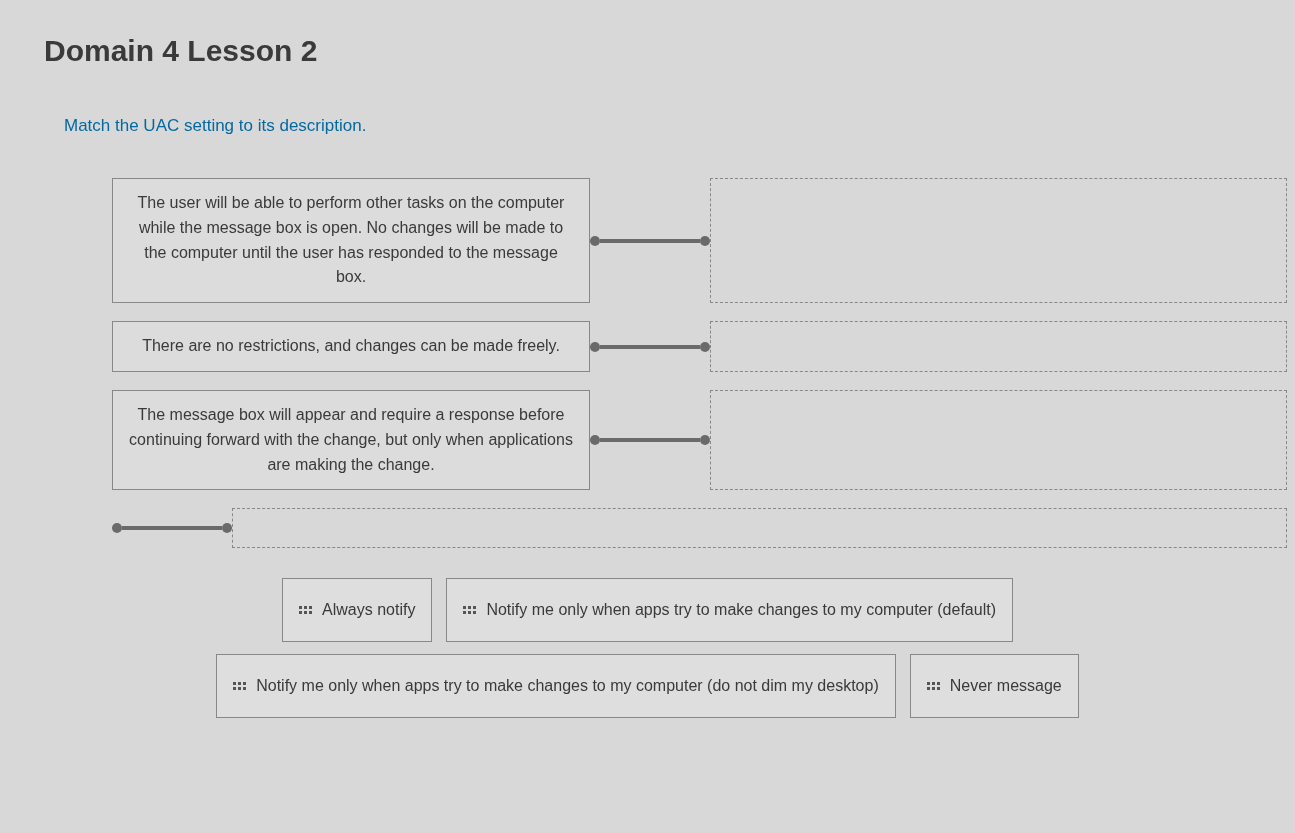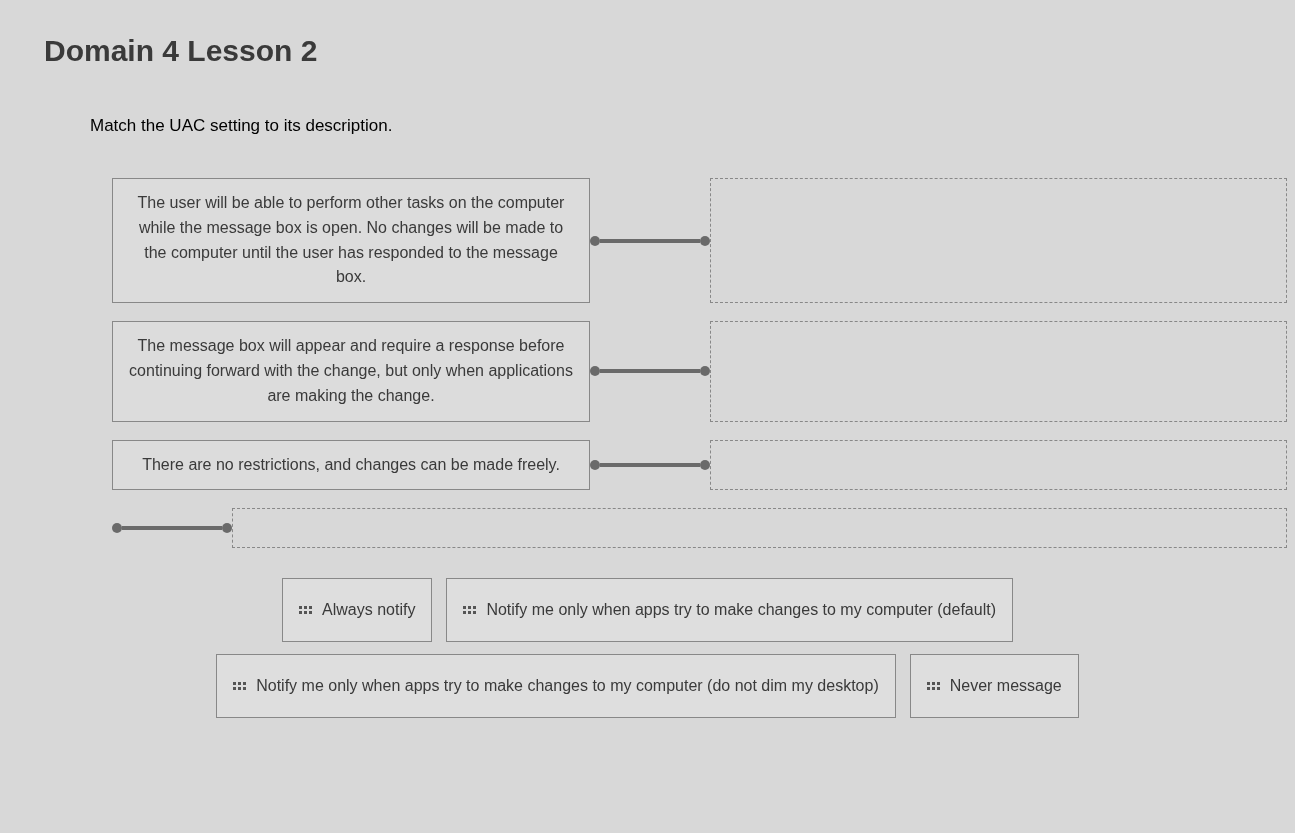--- a/index.html
+++ b/index.html
@@ -12,23 +12,22 @@
     color: #444;
   }
   .page-title {
     font-size: 30px;
     font-weight: 700;
     color: #3a3a3a;
     padding: 34px 0 0 44px;
   }
   .question-text {
     font-size: 17px;
-    color: #000000;
+    color: #0369a1;
     padding: 48px 0 0 64px;
-    margin-left: 26px;
   }
   .match-area {
     position: relative;
     margin-top: 42px;
     padding-left: 112px;
   }
   .match-row {
     display: flex;
     align-items: center;
     margin-bottom: 18px;
@@ -114,40 +113,40 @@
     <div class="desc-box">The user will be able to perform other tasks on the computer while the message box is open. No changes will be made to the computer until the user has responded to the message box.</div>
     <div class="connector">
       <span class="dot"></span>
       <span class="line"></span>
       <span class="dot"></span>
     </div>
     <div class="drop-zone"></div>
   </div>
 
   <div class="match-row">
+    <div class="desc-box">There are no restrictions, and changes can be made freely.</div>
+    <div class="connector">
+      <span class="dot"></span>
+      <span class="line"></span>
+      <span class="dot"></span>
+    </div>
+    <div class="drop-zone"></div>
+  </div>
+
+  <div class="match-row">
     <div class="desc-box">The message box will appear and require a response before continuing forward with the change, but only when applications are making the change.</div>
     <div class="connector">
       <span class="dot"></span>
       <span class="line"></span>
       <span class="dot"></span>
     </div>
     <div class="drop-zone"></div>
   </div>
 
   <div class="match-row">
-    <div class="desc-box">There are no restrictions, and changes can be made freely.</div>
-    <div class="connector">
-      <span class="dot"></span>
-      <span class="line"></span>
-      <span class="dot"></span>
-    </div>
-    <div class="drop-zone"></div>
-  </div>
-
-  <div class="match-row">
     <div class="connector">
       <span class="dot"></span>
       <span class="line"></span>
       <span class="dot"></span>
     </div>
     <div class="drop-zone"></div>
   </div>
 
 </div>
 

